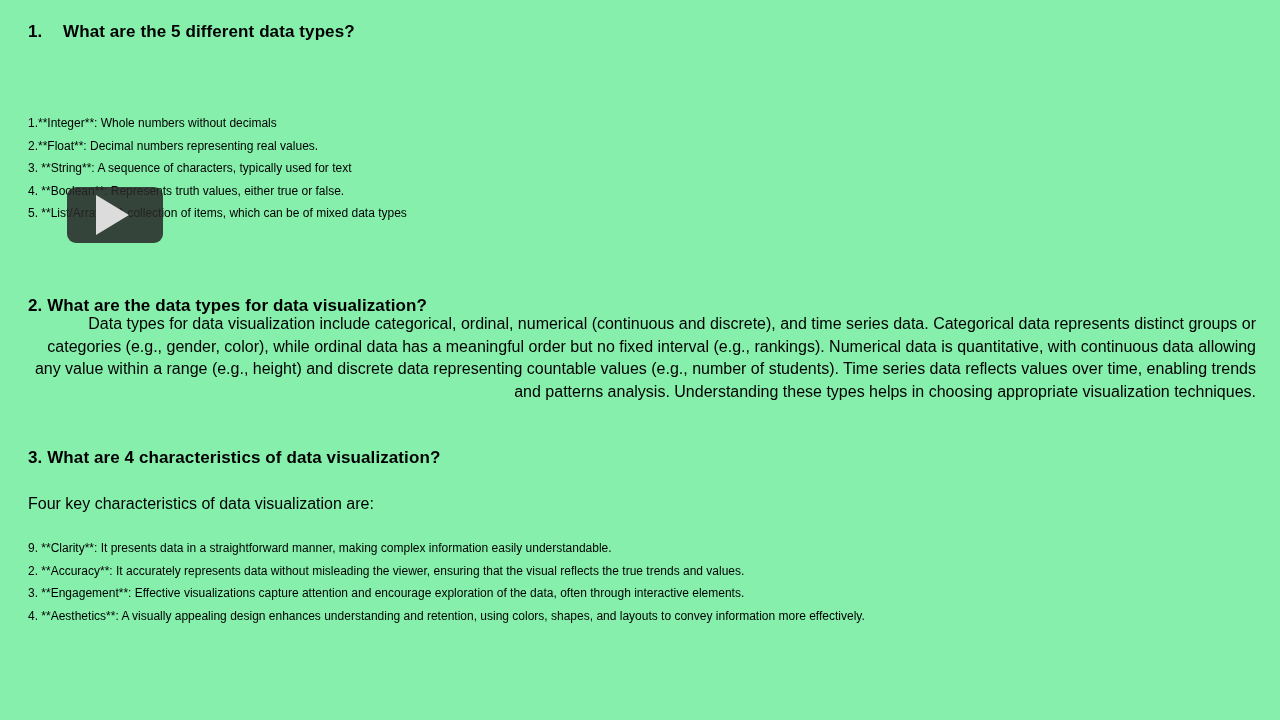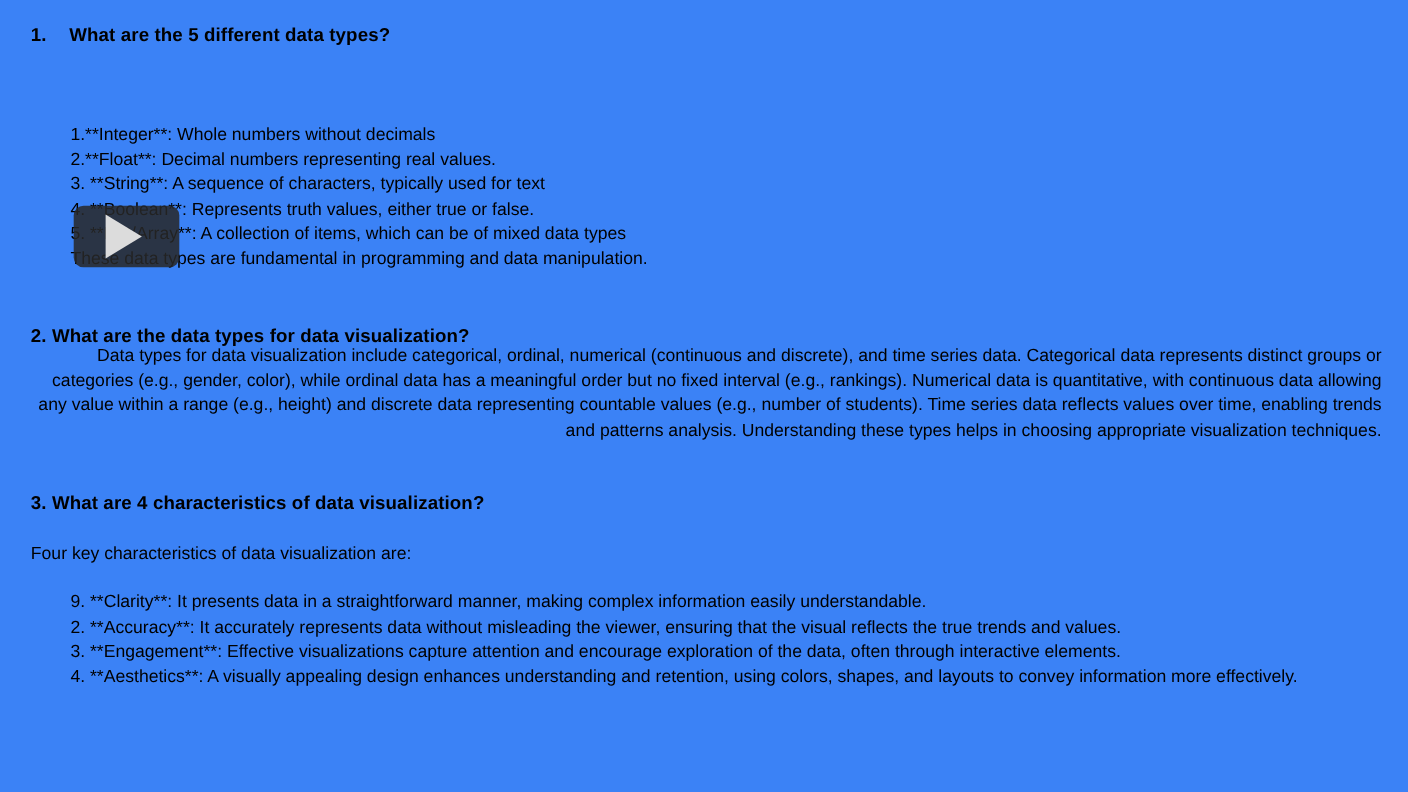--- a/index.html
+++ b/index.html
@@ -9,21 +9,21 @@
     height: 720px;
     background: #ffffff;
     overflow: hidden;
     font-family: "Liberation Sans", "DejaVu Sans", sans-serif;
     color: #000000;
   }
   .frame {
     position: relative;
     width: 1280px;
     height: 720px;
-    background: #3b82f6;
+    background: #86efac;
   }
   .abs { position: absolute; left: 28px; right: 24px; }
 
   .heading {
     font-size: 17px;
     font-weight: bold;
     line-height: 22px;
     letter-spacing: 0.1px;
   }
   .heading .qnum {
@@ -34,23 +34,22 @@
     font-size: 16px;
     line-height: 22.5px;
   }
   .para {
     font-size: 16px;
     line-height: 22.5px;
     white-space: pre-wrap;
     text-align: right;
   }
   .listline {
-    font-size: 16px;
+    font-size: 12px;
     line-height: 22.5px;
-    margin-left: 36px;
   }
 
   
   .play-overlay {
     position: absolute;
     left: 67px;
     top: 187px;
     width: 96px;
     height: 56px;
     background: rgba(40, 40, 40, 0.86);
@@ -77,21 +76,20 @@
     <span class="qnum">1.</span><span>What are the 5 different data types?</span>
   </div>
 
 
   <div class="abs" style="top: 112px;">
     <div class="listline">1.**Integer**: Whole numbers without decimals</div>
     <div class="listline">2.**Float**: Decimal numbers representing real values.</div>
     <div class="listline">3. **String**: A sequence of characters, typically used for text</div>
     <div class="listline">4. **Boolean**: Represents truth values, either true or false.</div>
     <div class="listline">5. **List/Array**: A collection of items, which can be of mixed data types</div>
-    <div class="listline">These data types are fundamental in programming and data manipulation.</div>
   </div>
 
   <div class="play-overlay">
     <div class="play-triangle"></div>
   </div>
 
   <div class="abs heading" style="top: 269px; margin-top: 26px;">2. What are the data types for data visualization?</div>
 
   <div class="abs para" style="top: 313px;"> Data types for data visualization include categorical, ordinal, numerical (continuous and discrete), and time series data. Categorical data represents distinct groups or categories (e.g., gender, color), while ordinal data has a meaningful order but no fixed interval (e.g., rankings). Numerical data is quantitative, with continuous data allowing any value within a range (e.g., height) and discrete data representing countable values (e.g., number of students). Time series data reflects values over time, enabling trends and patterns analysis. Understanding these types helps in choosing appropriate visualization techniques.</div>
 

